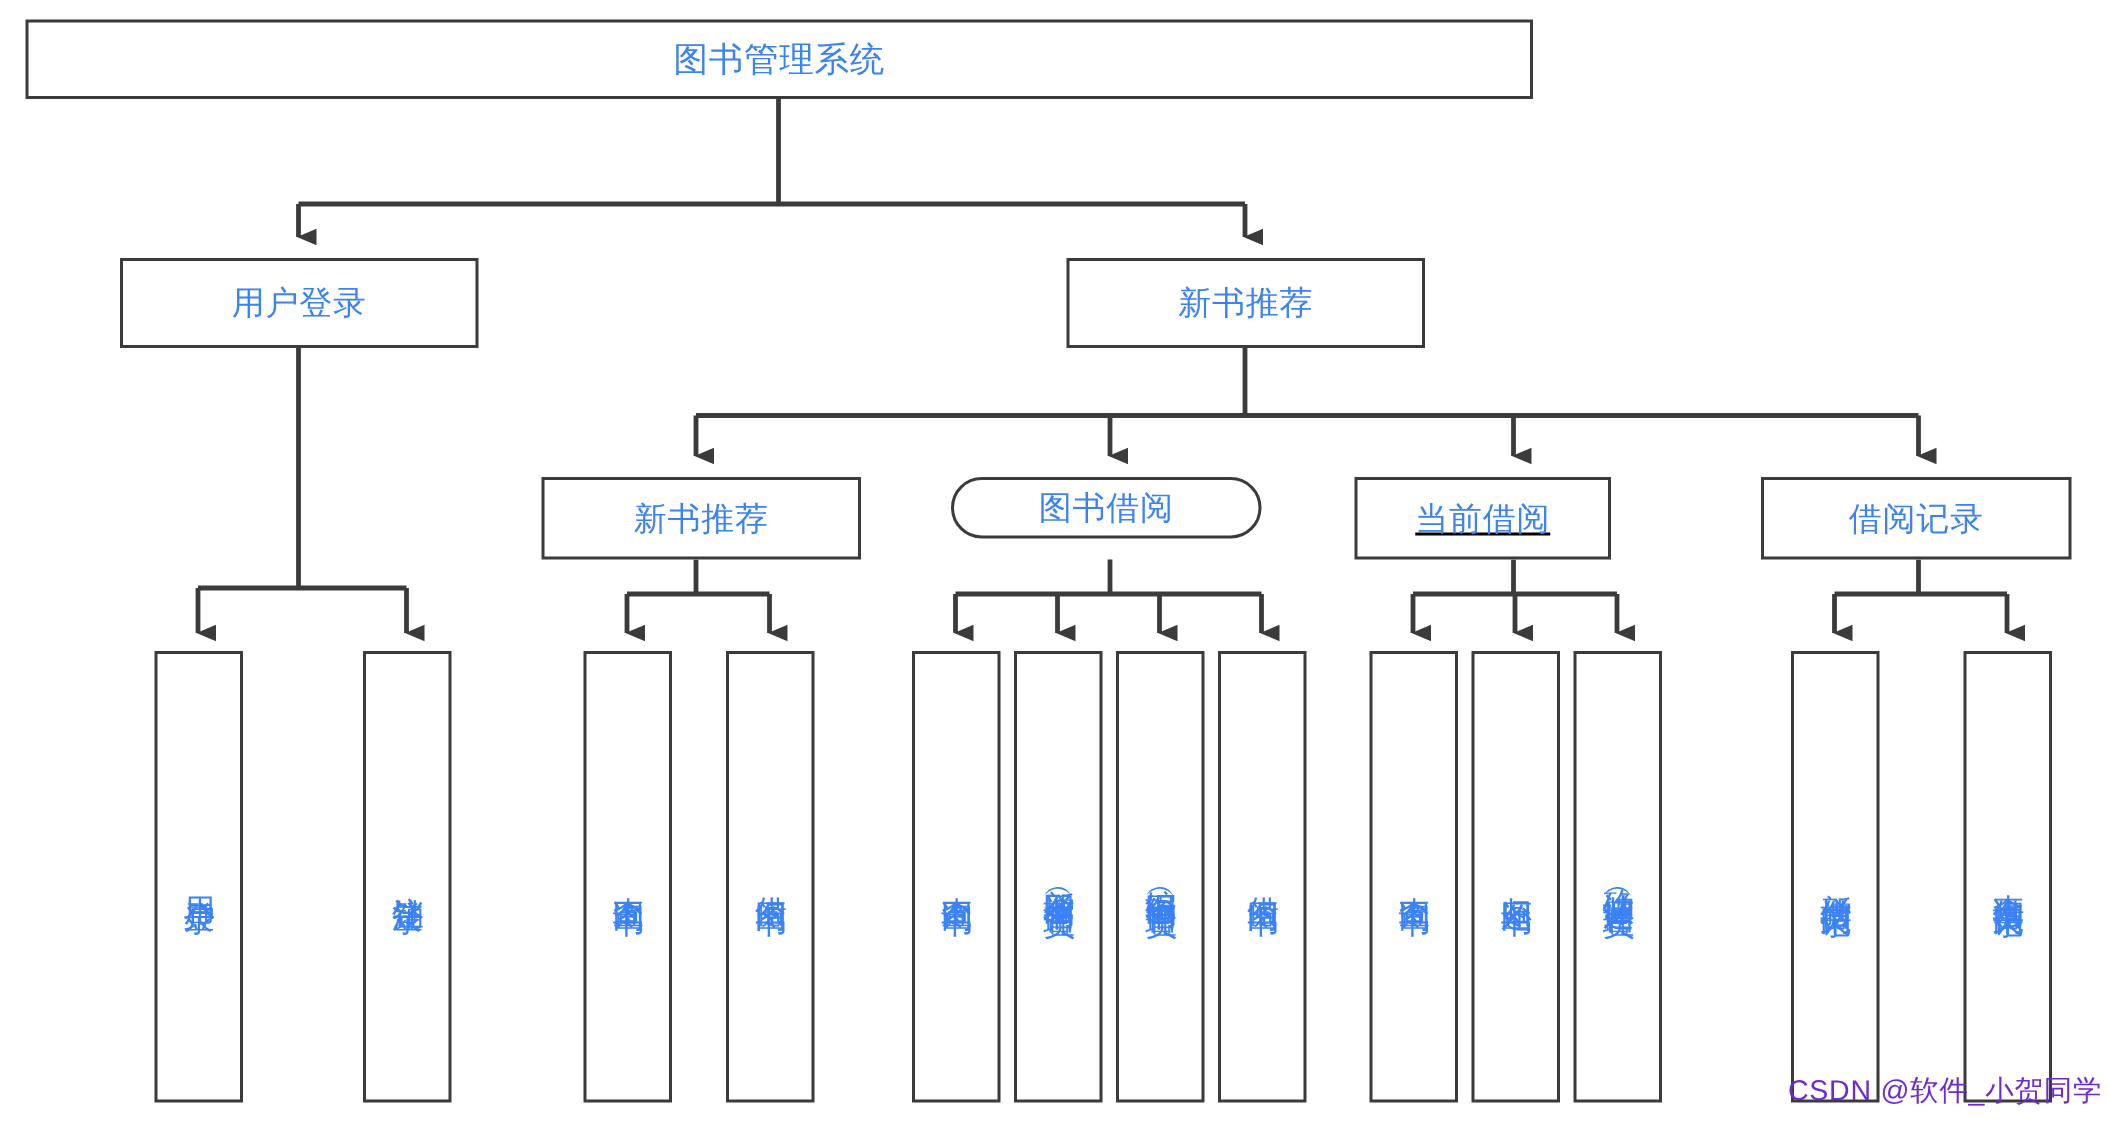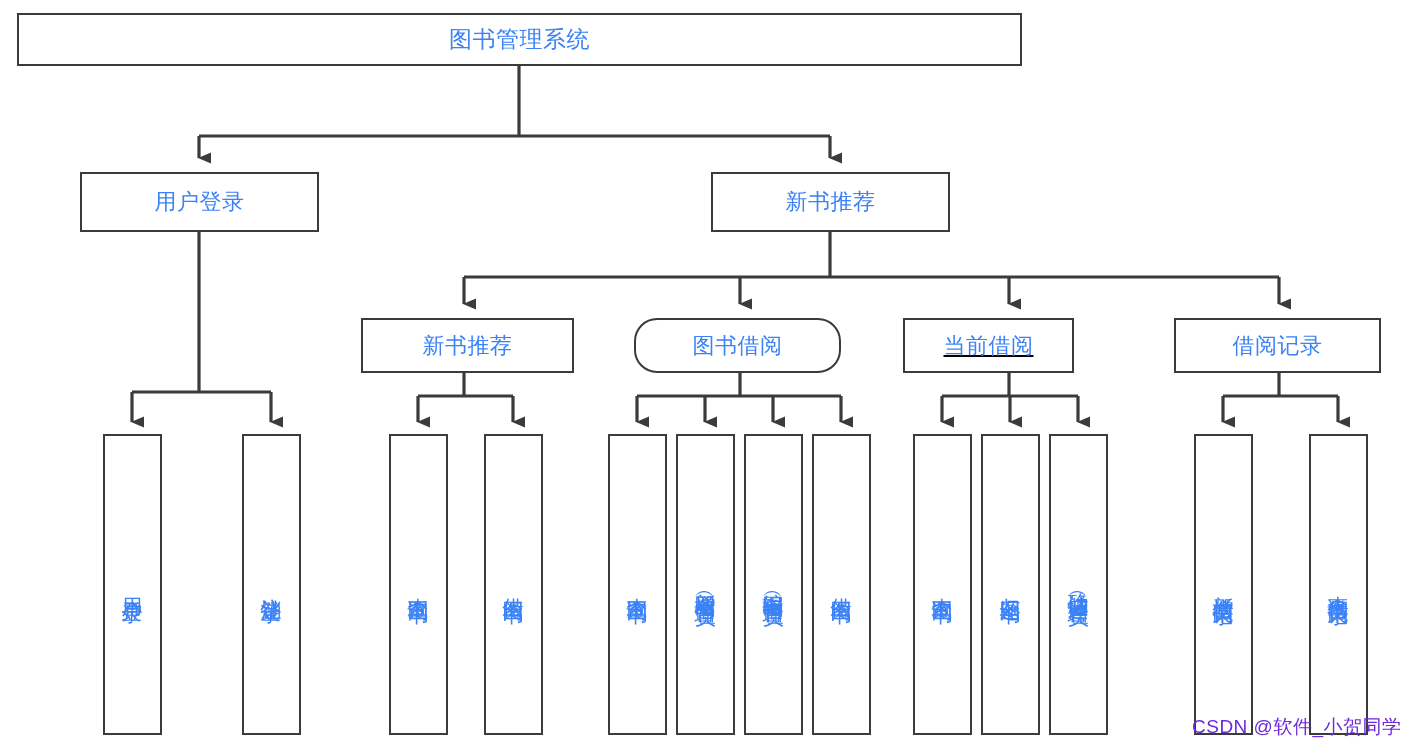--- a/index.html
+++ b/index.html
@@ -129,21 +129,21 @@
   </div>
 
   <div class="node-box" style="left:711px; top:172px; width:239px; height:60px;">
     <span class="node-label">新书推荐</span>
   </div>
 
   <div class="node-box" style="left:361px; top:318px; width:213px; height:55px;">
     <span class="node-label">新书推荐</span>
   </div>
 
-  <div class="node-box" style="left:634px; top:318px; width:207px; height:55px;border-radius:23px;">
+  <div class="node-box" style="left:634px; top:318px; width:207px; height:41px;border-radius:23px;">
     <span class="node-label">图书借阅</span>
   </div>
 
   <div class="node-box" style="left:903px; top:318px; width:171px; height:55px;text-decoration:underline;">
     <span class="node-label">当前借阅</span>
   </div>
 
   <div class="node-box" style="left:1174px; top:318px; width:207px; height:55px;">
     <span class="node-label">借阅记录</span>
   </div>

